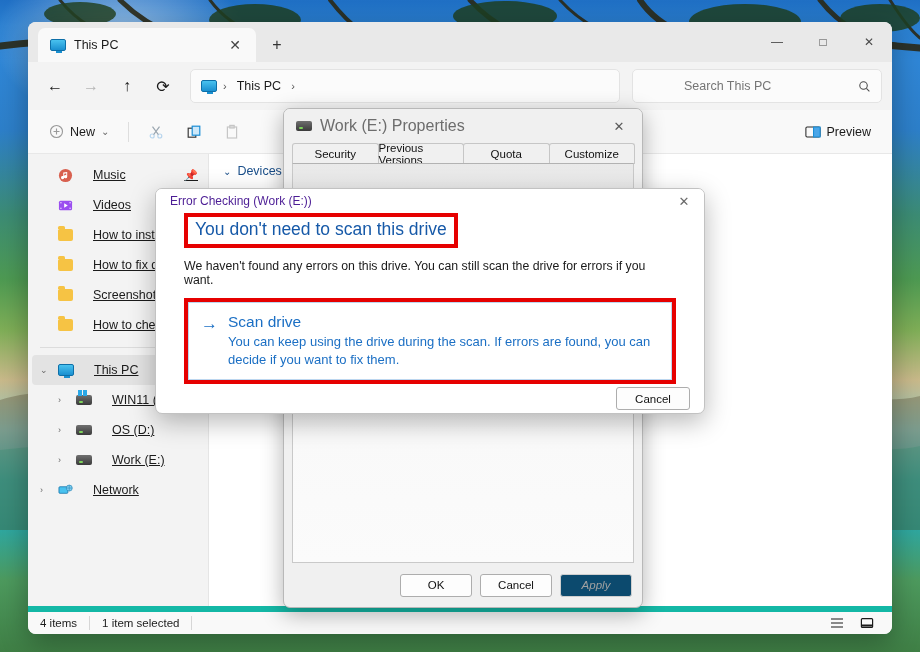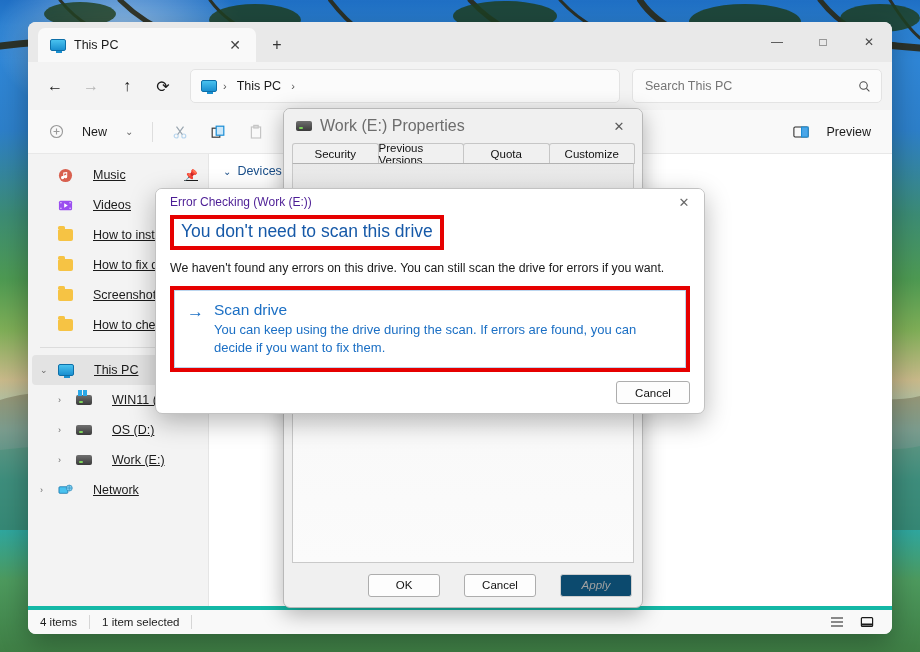--- a/index.html
+++ b/index.html
@@ -91,32 +91,32 @@
   }
   .crumb { font-size: 12.5px; color: #1b1b1b; padding: 0 4px; }
   .crumb-sep { color: #555; font-size: 11px; }
   .searchbar {
     width: 250px; height: 34px; background: #fbfbfb; border-radius: 5px;
     display: flex; align-items: center; padding: 0 10px;
     margin-left: 10px; border: 1px solid #e3e3e3;
   }
   .searchbar input {
     border: 0; background: transparent; outline: none; flex: 1;
-    font-size: 12.5px; color: #5a5a5a; font-family: "Liberation Sans", sans-serif;
+    font-size: 12.5px; color: #5a5a5a; font-family: "Liberation Sans", sans-serif; margin-left: 39px;
   }
 
   
   .cmdbar {
     height: 44px; background: #f9f9f9; display: flex; align-items: center;
     padding: 0 12px; gap: 4px; border-bottom: 1px solid #e8e8e8;
     flex: 0 0 44px;
   }
   .cmdbtn {
     height: 32px; border-radius: 5px; display: flex; align-items: center;
-    gap: 18px; padding: 0 9px; font-size: 12.5px; color: #1b1b1b;
+    gap: 6px; padding: 0 9px; font-size: 12.5px; color: #1b1b1b;
   }
   .cmdsep { width: 1px; height: 20px; background: #dedede; margin: 0 6px; }
   .spacer { flex: 1; }
 
   
   .body { flex: 1; display: flex; background: #f9f9f9; overflow: hidden; }
   .sidebar {
     width: 180px; background: #f3f3f3; padding: 6px 0 0 0;
     overflow: hidden; position: relative; flex: 0 0 180px;
   }
@@ -138,21 +138,21 @@
     flex: 1; background: #ffffff; border-left: 1px solid #e5e5e5;
     position: relative; padding: 10px 0 0 14px; overflow: hidden;
   }
   .group-header {
     display: flex; align-items: center; gap: 6px;
     font-size: 12.5px; color: #1a4f8a;
   }
 
   
   .statusbar {
-    height: 28px; background: #f9f9f9; border-top: 4px solid #14b8a6;
+    height: 28px; background: #f9f9f9; border-top: 6px solid #14b8a6;
     display: flex; align-items: center; padding: 0 12px; gap: 12px;
     font-size: 11.5px; color: #1b1b1b; flex: 0 0 28px;
   }
   .status-sep { width:1px; height:14px; background:#d6d6d6; }
   .viewbtns { margin-left: auto; display:flex; gap: 4px; }
   .viewbtn {
     width: 26px; height: 22px; display:flex; align-items:center;
     justify-content:center; border-radius: 4px; color:#1b1b1b;
   }
 
@@ -189,21 +189,21 @@
   .ptab.active {
     background: #fafafa; border-color: #b2b2b2; position: relative; z-index: 3;
   }
   .props-panel {
     flex: 1; margin: 0 8px 0 8px;
     background: linear-gradient(180deg,#e9e9e9 0%, #f7f7f7 38%, #fbfbfb 100%);
     border: 1px solid #c9c9c9; border-top: 1px solid #b2b2b2;
   }
   .props-foot {
     height: 44px; display: flex; align-items: center; justify-content: flex-end;
-    gap: 24px; padding: 0 10px;
+    gap: 8px; padding: 0 10px;
   }
   .winbtn {
     min-width: 72px; height: 23px; background: #fdfdfd;
     border: 1px solid #adadad; border-radius: 3px;
     font-size: 11.5px; color: #111; display: flex;
     align-items: center; justify-content: center;
   }
   .winbtn.disabled { color: #a0a0a0; border-color: #cfcfcf; background:#0c4a6e;font-style:italic; }
 
   
@@ -218,21 +218,21 @@
   }
   .err-title {
     height: 28px; display: flex; align-items: center;
     padding: 0 6px 0 14px; background: #ffffff;
   }
   .err-title-text { font-size: 12px; color: #4c1d95; flex: 1; }
   .err-close {
     width: 28px; height: 24px; display:flex; align-items:center;
     justify-content:center; color:#6a6a6a; font-size:13px;
   }
-  .err-body { flex: 1; padding: 0 14px; position: relative; }
+  .err-body { flex: 1; padding: 0 28px; position: relative; }
   .hl-box { border: 4px solid #e60000; display: inline-block; }
   .err-head {
     font-size: 17.5px; color: #1659a8; padding: 2px 7px 4px 7px;
     white-space: nowrap;
   }
   .err-sub {
     font-size: 12.3px; color: #1a1a1a; margin-top: 11px;
   }
   .cmdlink-wrap { margin-top: 11px; border: 4px solid #e60000; }
   .cmdlink {

